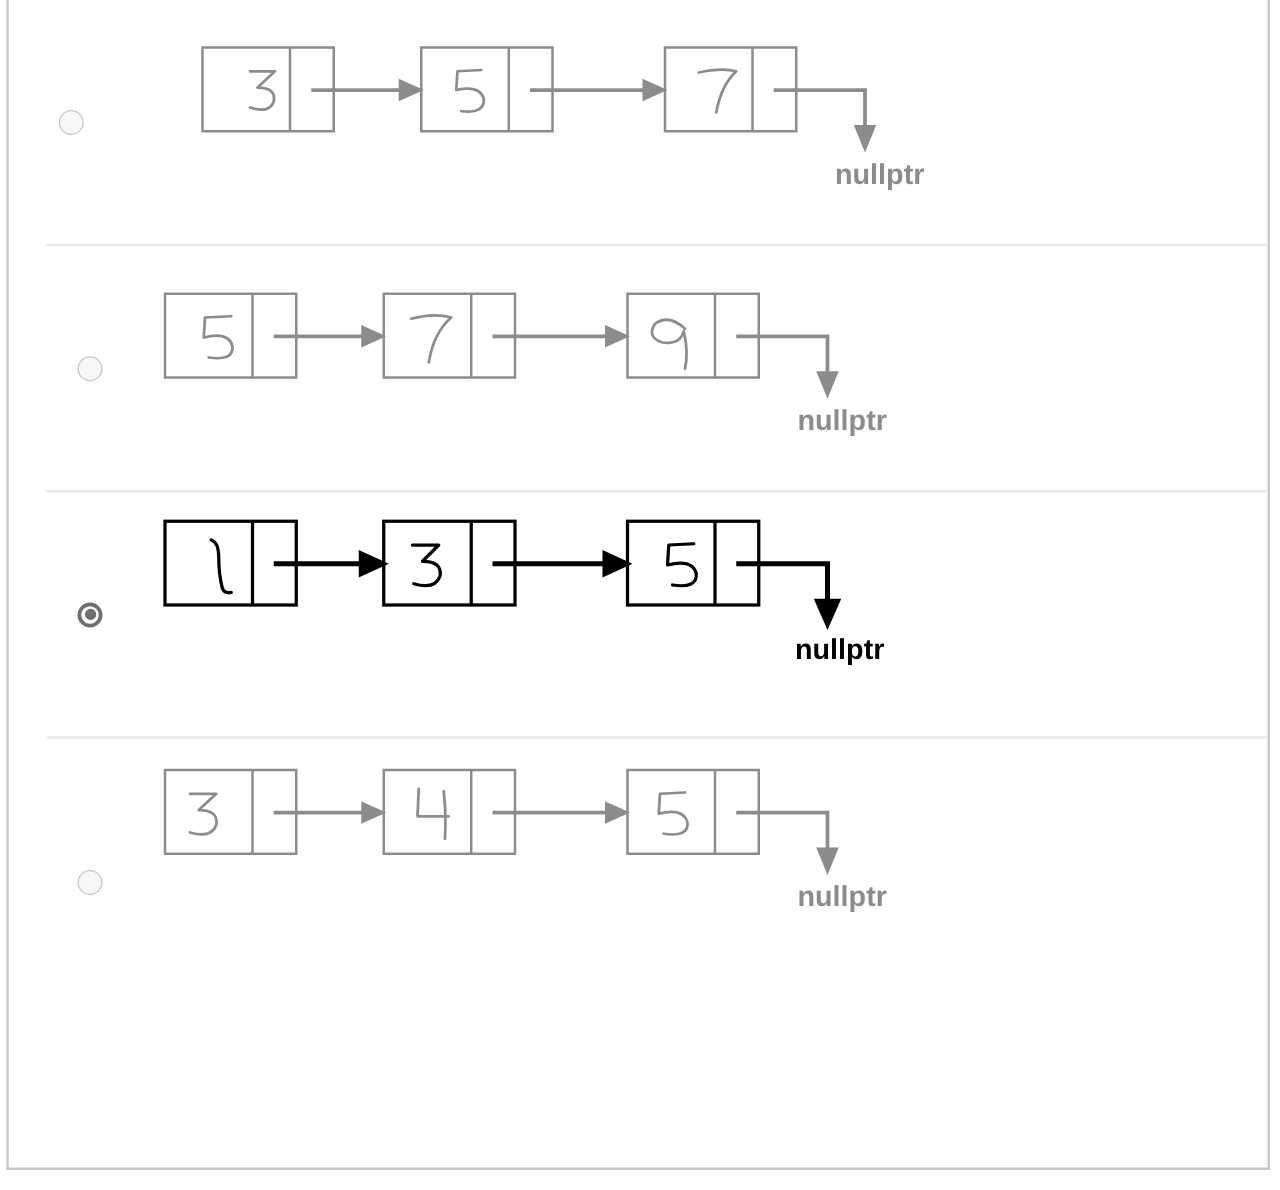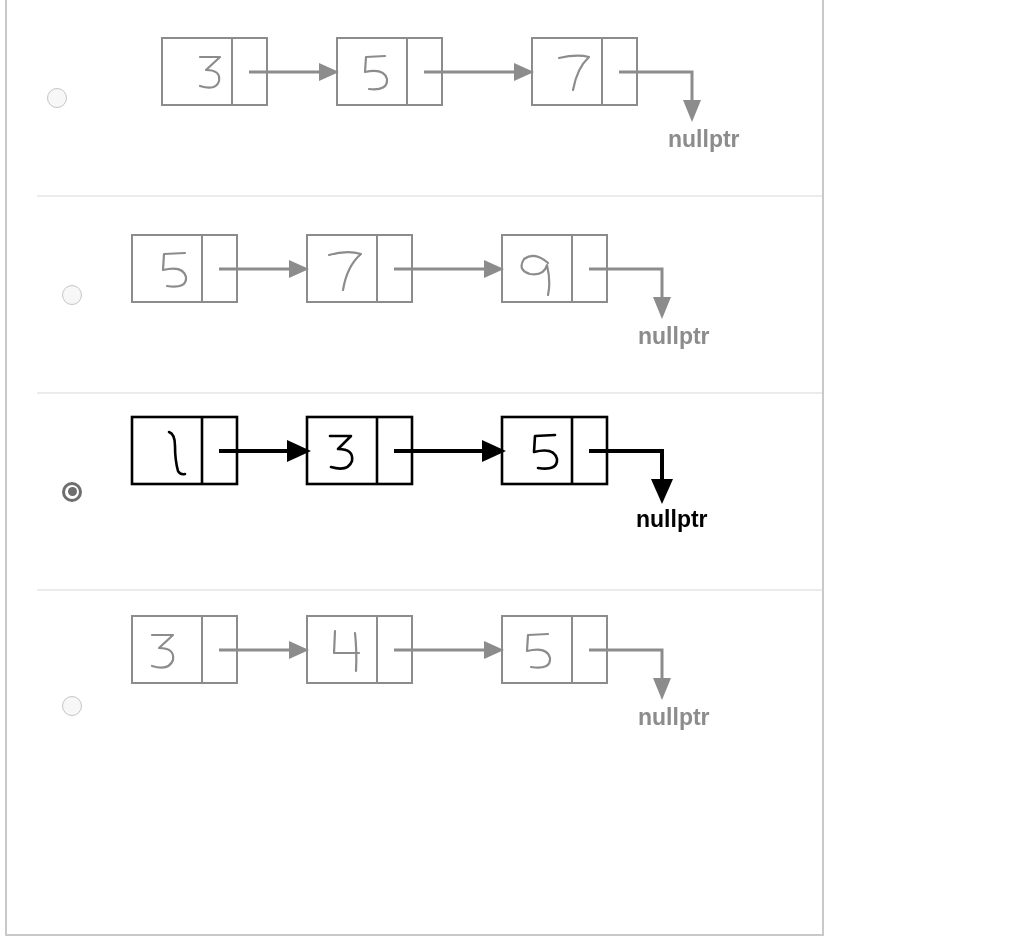--- a/index.html
+++ b/index.html
@@ -13,21 +13,21 @@
     position: relative;
     width: 1024px;
     height: 952px;
     background: #ffffff;
     overflow: hidden;
   }
   .choice-panel {
     position: absolute;
     left: 5px;
     top: 0px;
-    width: 819px;
+    width: 1011px;
     height: 936px;
     border-left: 2px solid #c9c9c9;
     border-right: 2px solid #c9c9c9;
     border-bottom: 2px solid #c9c9c9;
     border-top: none;
     box-sizing: border-box;
     background: #ffffff;
   }
 
   .option-row {

